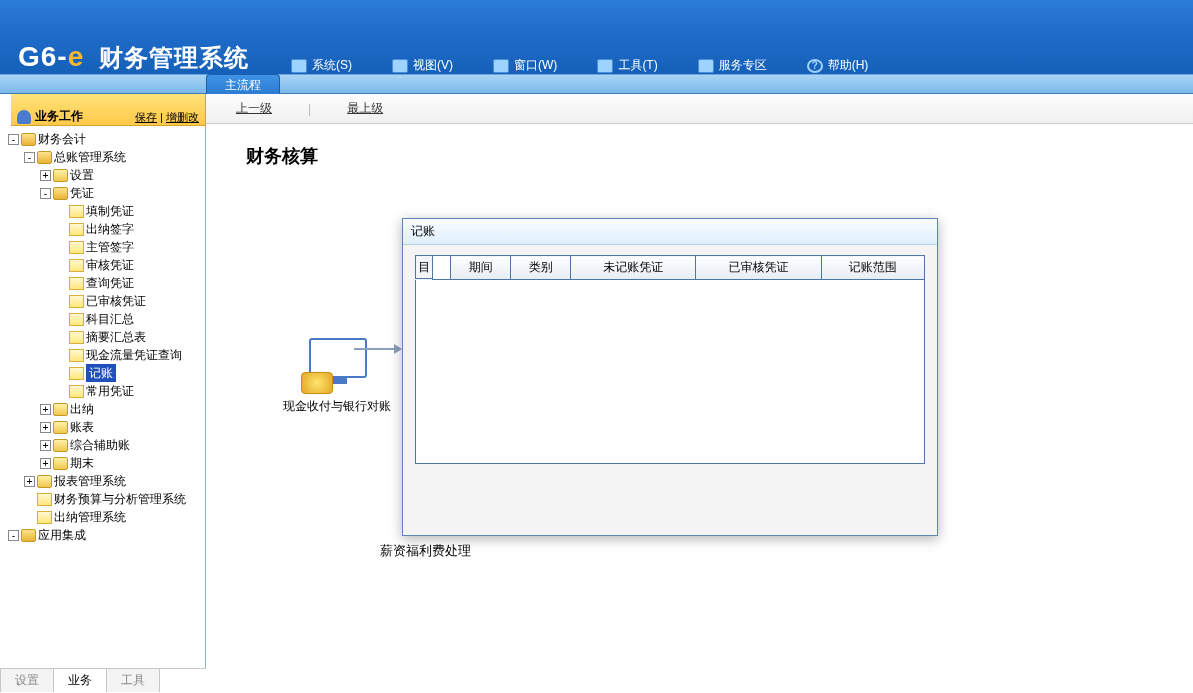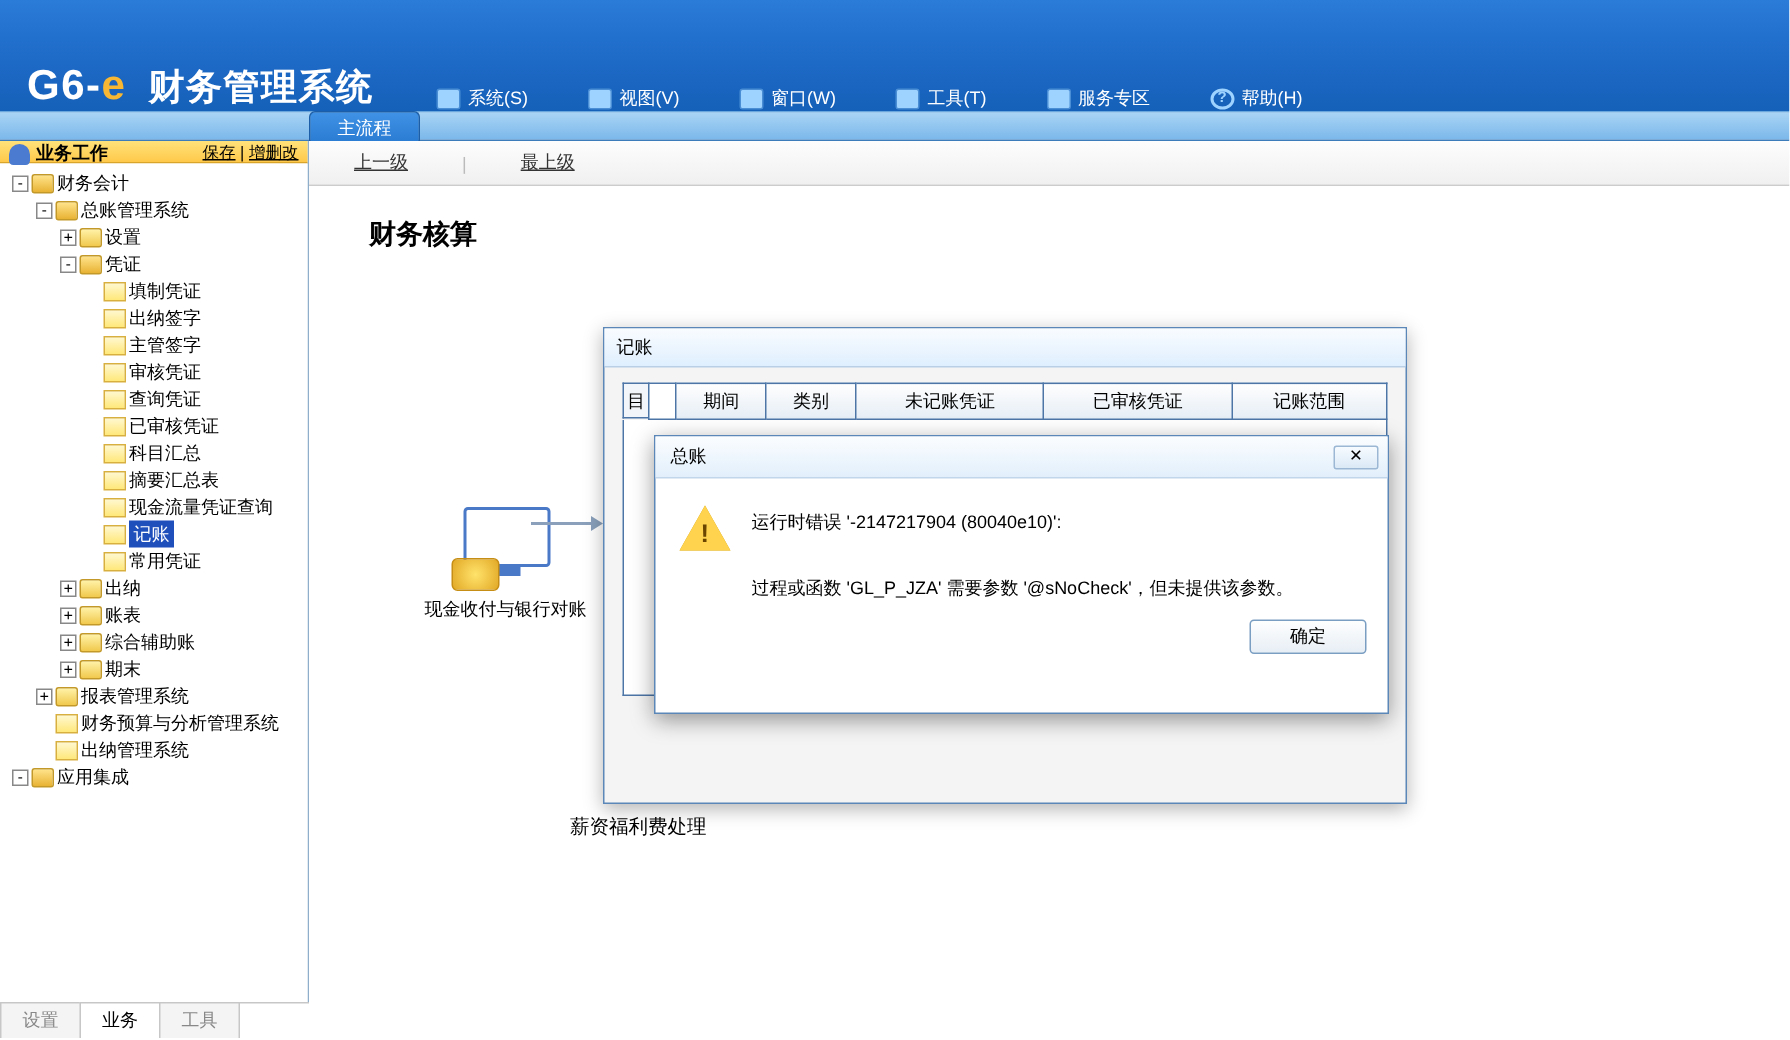--- a/index.html
+++ b/index.html
@@ -14,21 +14,21 @@
 .tm-icon { width: 16px; height: 14px; background: #9fd3ff; border: 1px solid #4a8fd6; border-radius: 2px; display: inline-block; }
 .tm-icon.help { background: none; border: 2px solid #9fd3ff; border-radius: 50%; font-weight: bold; text-align: center; line-height: 10px; font-size: 10px; color: #9fd3ff; }
 
 .thin-bar { height: 20px; background: linear-gradient(to bottom,#a9d4f5,#7bb8ea); border-top: 1px solid #6aa7dd; border-bottom: 1px solid #3c7cbb; }
 .tab-row { position: relative; height: 0; }
 .main-tab { position: absolute; left: 206px; top: -20px; height: 21px; padding: 2px 18px; background: linear-gradient(to bottom,#3f92e6,#2a7bd2); color: #fff; font-size: 12px; border-top-left-radius: 4px; border-top-right-radius: 4px; border: 1px solid #1c5fa8; border-bottom: none; cursor: pointer; }
 
 .workspace { display: flex; height: 576px; }
 
 .sidebar { width: 206px; border-right: 1px solid #8faecb; display: flex; flex-direction: column; background: #fff; }
-.side-hdr { height: 15px; background: linear-gradient(to bottom,#ffe27a,#ffc94a); border-bottom: 1px solid #d9a52a; display: flex; align-items: flex-start; padding: 0 6px; font-size: 12px; font-weight: bold; justify-content: space-between; }
+.side-hdr { height: 32px; background: linear-gradient(to bottom,#ffe27a,#ffc94a); border-bottom: 1px solid #d9a52a; display: flex; align-items: flex-end; padding: 0 6px; font-size: 12px; font-weight: bold; justify-content: space-between; margin-left: 11px; }
 .side-hdr-left { display: flex; align-items: center; gap: 4px; }
 .person-icon { width: 14px; height: 14px; background: #4b7bd1; border-radius: 50% 50% 20% 20%; position: relative; }
 .side-links { font-weight: normal; font-size: 11px; }
 .side-links span { cursor: pointer; text-decoration: underline; }
 .tree { flex: 1; padding: 4px 0 4px 4px; overflow: auto; font-size: 12px; line-height: 18px; background: #fff; }
 .tree ul { list-style: none; padding-left: 16px; }
 .tree > ul { padding-left: 2px; }
 .tree li { white-space: nowrap; position: relative; }
 .tree .row { display: flex; align-items: center; gap: 2px; cursor: pointer; padding: 0 2px; }
 .tree .row.selected span.lbl { background: #1e4fbb; color: #fff; padding: 0 3px; }
@@ -345,36 +345,20 @@
                 <th>已审核凭证</th>
                 <th>记账范围</th>
               </tr>
             </tbody>
               </table>
           </div>
           <div class="big-cell"></div>
         </div>
       </div>
 
-      <div class="msg">
-        <div class="msg-title">
-          <span>总账</span>
-          <span class="close-btn">✕</span>
-        </div>
-        <div class="msg-body">
-          <div class="warn-icon"></div>
-          <div class="msg-text">
-            <div>运行时错误 '-2147217904 (80040e10)':</div><br>
-            <div>过程或函数 'GL_P_JZA' 需要参数 '@sNoCheck'，但未提供该参数。</div>
-          </div>
-        </div>
-        <div class="msg-buttons">
-          <button class="btn" style="min-width:78px;">确定</button>
-        </div>
-      </div>
     </div>
   </div>
 </div>
 
 <div class="bottom-tabs">
   <div class="bt-tab inactive">设置</div>
   <div class="bt-tab active">业务</div>
   <div class="bt-tab inactive">工具</div>
 </div>
 

